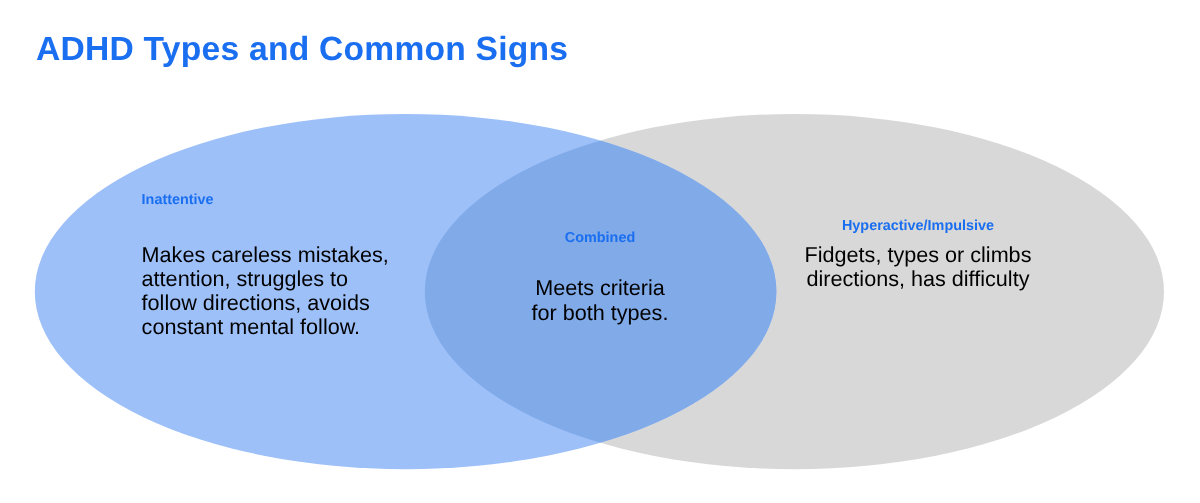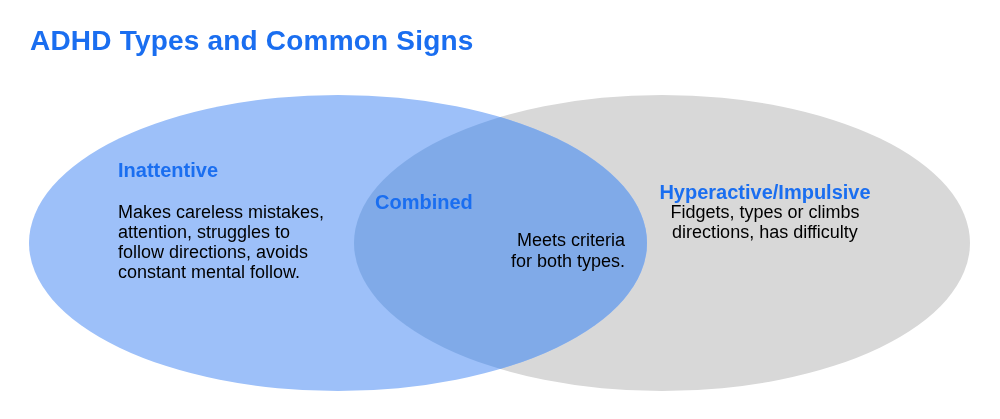--- a/index.html
+++ b/index.html
@@ -17,36 +17,36 @@
     left:30px;
     top:25px;
     font-size:28px;
     font-weight:bold;
     letter-spacing:0.2px;
     color:#1a6ef0;
     white-space:nowrap;
   }
   .group-heading {
     position:absolute;
-    font-size:20px;
+    font-size:12px;
     font-weight:bold;
     color:#1a6ef0;
     white-space:nowrap;
   }
   .group-body {
     position:absolute;
     font-size:18px;
     color:#000000;
     line-height:20px;
   }
   .group-body div { white-space:nowrap; }
   #heading-left  { left:118px; top:159px; }
   #body-left     { left:118px; top:202px; text-align:left; }
-  #heading-center{ left:375px; top:191px; width:250px; }
-  #body-center   { left:375px; top:230px; width:250px; text-align:right; line-height:21px; }
+  #heading-center{ left:375px; top:191px; width:250px; text-align:center; }
+  #body-center   { left:375px; top:230px; width:250px; text-align:center; line-height:21px; }
   #heading-right { left:635px; top:181px; width:260px; text-align:center; }
   #body-right    { left:635px; top:202px; width:260px; text-align:center; }
 </style>
 </head>
 <body>
 
 <div class="stage">
 
   <svg class="venn-svg" width="1000" height="419" viewBox="0 0 1000 419">
     <defs>

